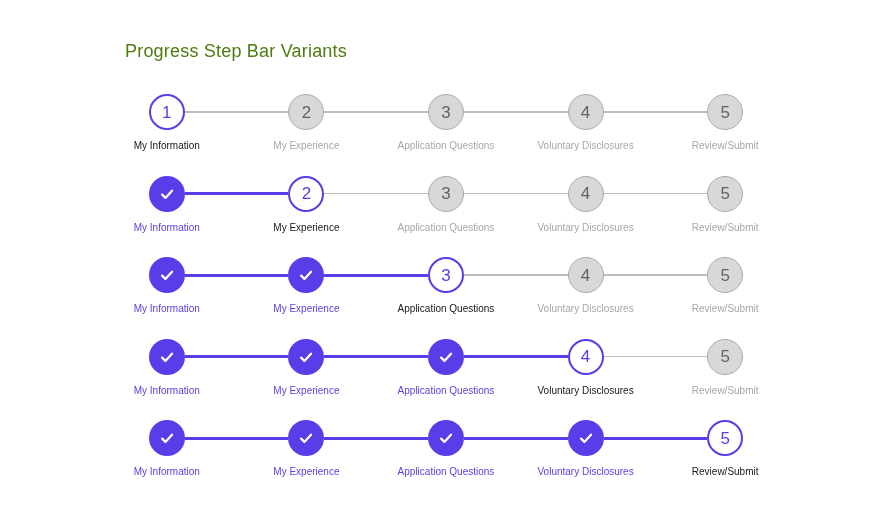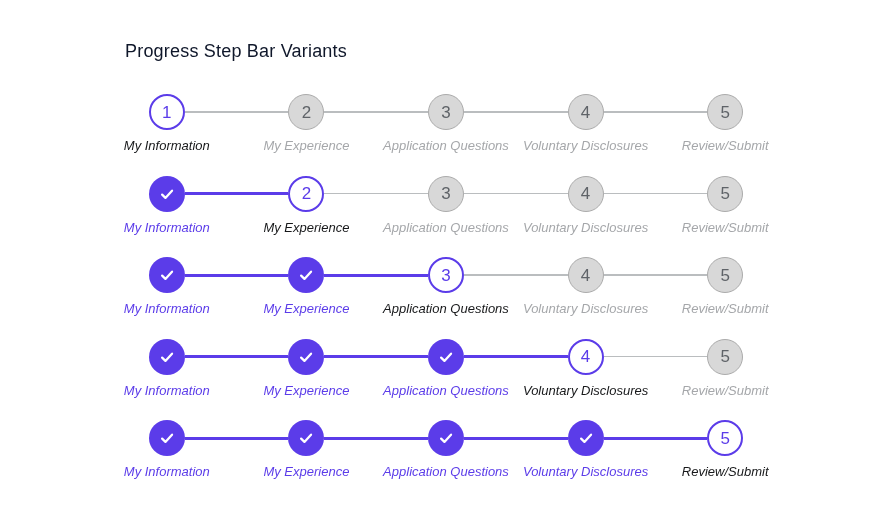--- a/index.html
+++ b/index.html
@@ -8,21 +8,21 @@
     width: 890px; height: 517px;
     background: #ffffff;
     font-family: "Liberation Sans", sans-serif;
     overflow: hidden;
   }
   .canvas { position: relative; width: 890px; height: 517px; background: #ffffff; }
 
   .page-title {
     position: absolute; left: 125px; top: 40px;
     font-size: 18px; line-height: 22px;
-    color: #0f172a; font-weight: 400;
+    color: #4d7c0f; font-weight: 400;
     letter-spacing: 0.2px;
   }
 
   .variants { position: absolute; left: 97px; top: 94px; width: 698px; }
 
   .row { display: flex; width: 698px; margin-bottom: 22.5px; }
 
   .step {
     position: relative;
     width: 139.6px;
@@ -52,24 +52,23 @@
   .step.completed .label { color: #5b3ce9; }
 
   .check { width: 18px; height: 18px; display: block; }
   .check path {
     fill: none; stroke: #ffffff; stroke-width: 3;
     stroke-linecap: round; stroke-linejoin: round;
   }
 
   .label {
     margin-top: 8px;
-    font-size: 13px; line-height: 15px;
+    font-size: 10px; line-height: 15px;
     white-space: nowrap;
     text-align: center;
-    font-style: italic;
   }
 
   .connector {
     position: absolute; z-index: 1;
     top: 17.25px;
     left: calc(-50% + 18px);
     width: calc(100% - 36px);
     height: 1.5px;
     background: #babdbf;
   }

